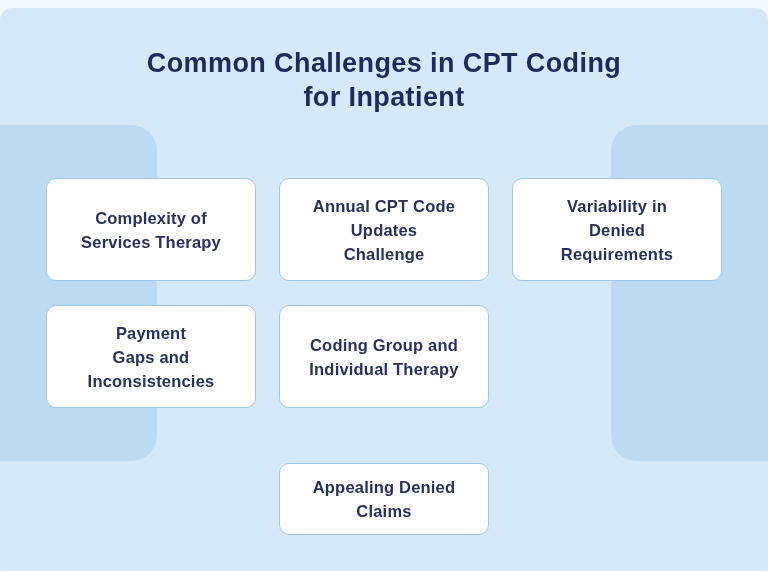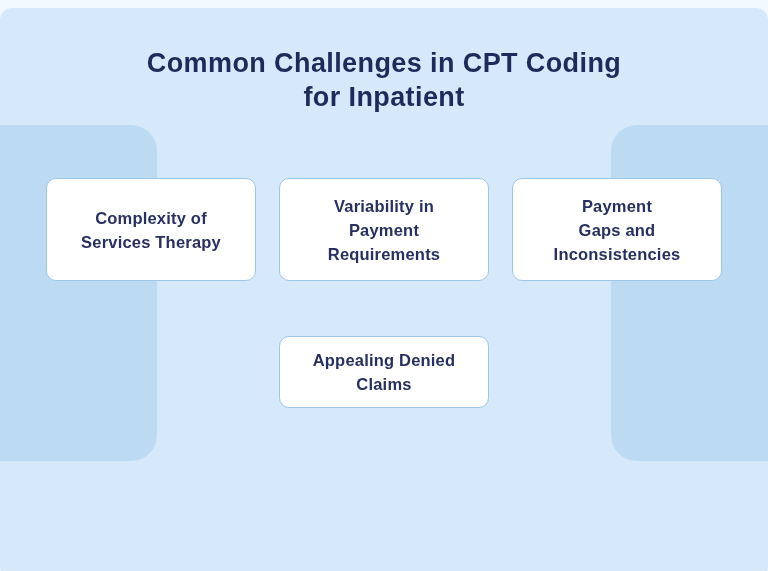--- a/index.html
+++ b/index.html
@@ -87,27 +87,36 @@
 
   <h1 class="title">Common Challenges in CPT Coding
 for Inpatient</h1>
 
   <div class="grid">
     <div class="card">
       <span class="label">Complexity of
 Services Therapy</span>
     </div>
     <div class="card">
+      <span class="label">Annual CPT Code
+Updates
+Challenge</span>
+    </div>
+    <div class="card">
       <span class="label">Variability in
-Payment
+Denied
 Requirements</span>
     </div>
     <div class="card">
       <span class="label">Payment
 Gaps and
 Inconsistencies</span>
+    </div>
+    <div class="card">
+      <span class="label">Coding Group and
+Individual Therapy</span>
     </div>
     <div class="card card-center">
       <span class="label">Appealing Denied
 Claims</span>
     </div>
   </div>
 </div>
 
 </body></html>

